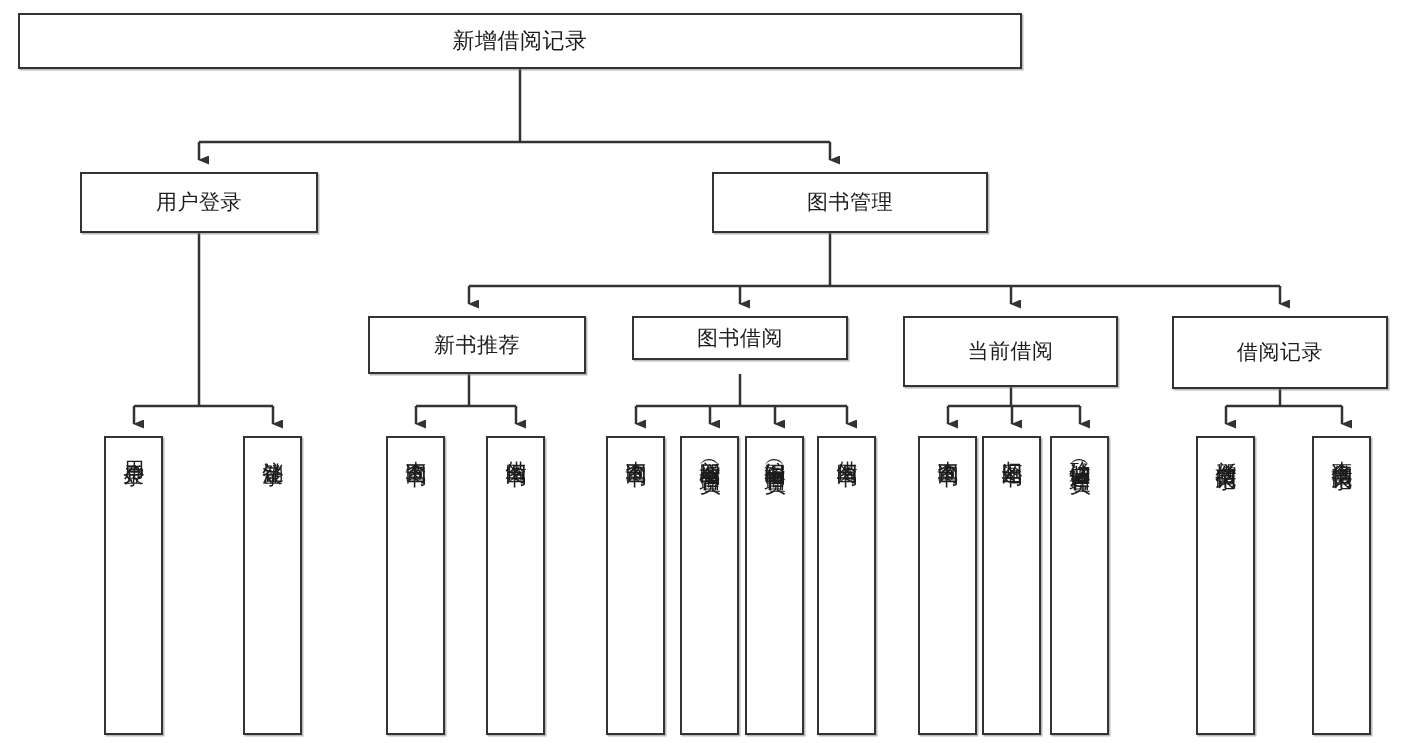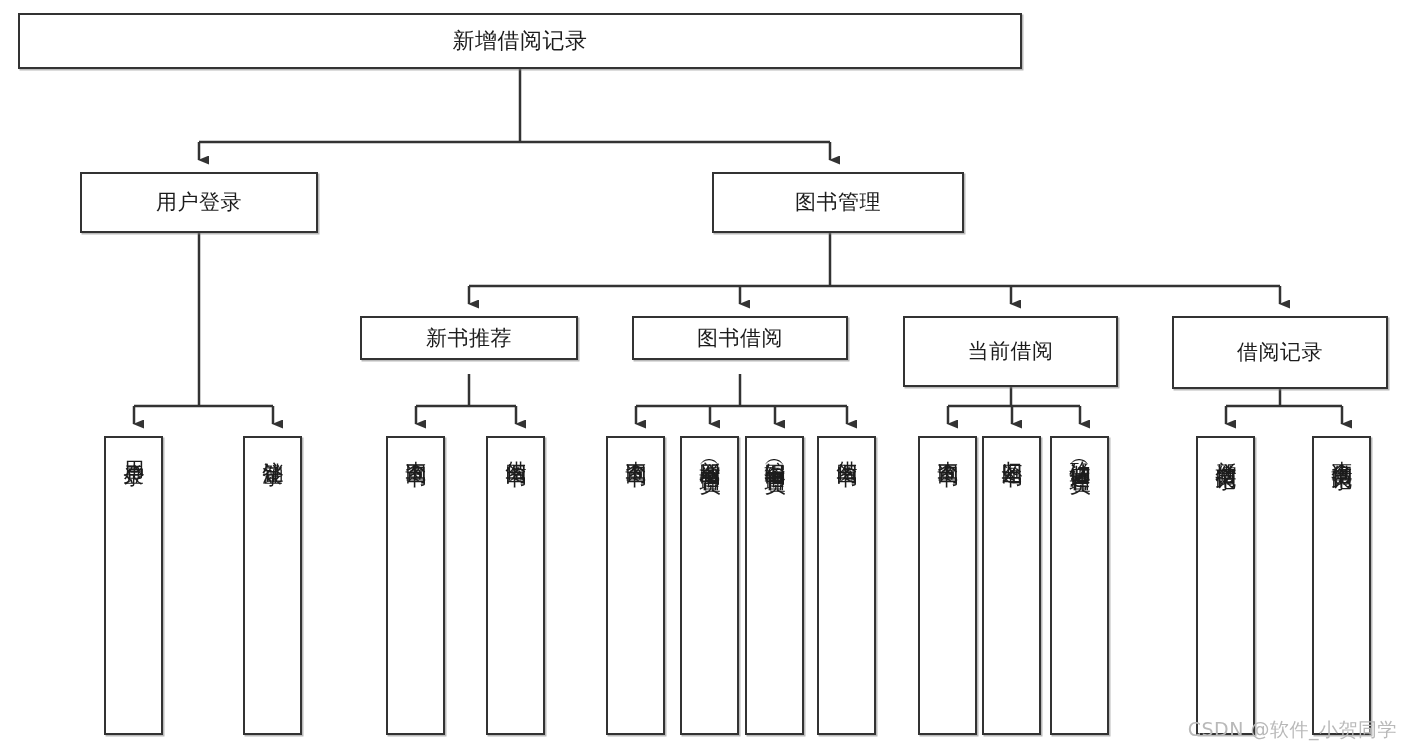--- a/index.html
+++ b/index.html
@@ -119,24 +119,24 @@
       </g>
   </svg>
 
   <div id="node-layer">
       <div class="node horizontal root" style="left: 18px; top: 13px; width: 1004px; height: 56px;">
         <span class="node-label">新增借阅记录</span>
       </div>
       <div class="node horizontal" style="left: 80px; top: 172px; width: 238px; height: 61px;">
         <span class="node-label">用户登录</span>
       </div>
-      <div class="node horizontal" style="left: 712px; top: 172px; width: 252px; height: 61px;">
+      <div class="node horizontal" style="left: 712px; top: 172px; width: 276px; height: 61px;">
         <span class="node-label">图书管理</span>
       </div>
-      <div class="node horizontal" style="left: 360px; top: 316px; width: 218px; height: 44px;">
+      <div class="node horizontal" style="left: 368px; top: 316px; width: 218px; height: 58px;">
         <span class="node-label">新书推荐</span>
       </div>
       <div class="node horizontal" style="left: 632px; top: 316px; width: 216px; height: 44px;">
         <span class="node-label">图书借阅</span>
       </div>
       <div class="node horizontal" style="left: 903px; top: 316px; width: 215px; height: 71px;">
         <span class="node-label">当前借阅</span>
       </div>
       <div class="node horizontal" style="left: 1172px; top: 316px; width: 216px; height: 73px;">
         <span class="node-label">借阅记录</span>
@@ -175,14 +175,13 @@
         <span class="node-label">确认归还（管理员）</span>
       </div>
       <div class="node vertical" style="left: 1196px; top: 436px; width: 59px; height: 299px;">
         <span class="node-label">新增借阅记录</span>
       </div>
       <div class="node vertical" style="left: 1312px; top: 436px; width: 59px; height: 299px;">
         <span class="node-label">查询借阅记录</span>
       </div>
     </div>
 
-  <div class="watermark">CSDN @软件_小贺同学</div>
 </div>
 
 </body></html>

